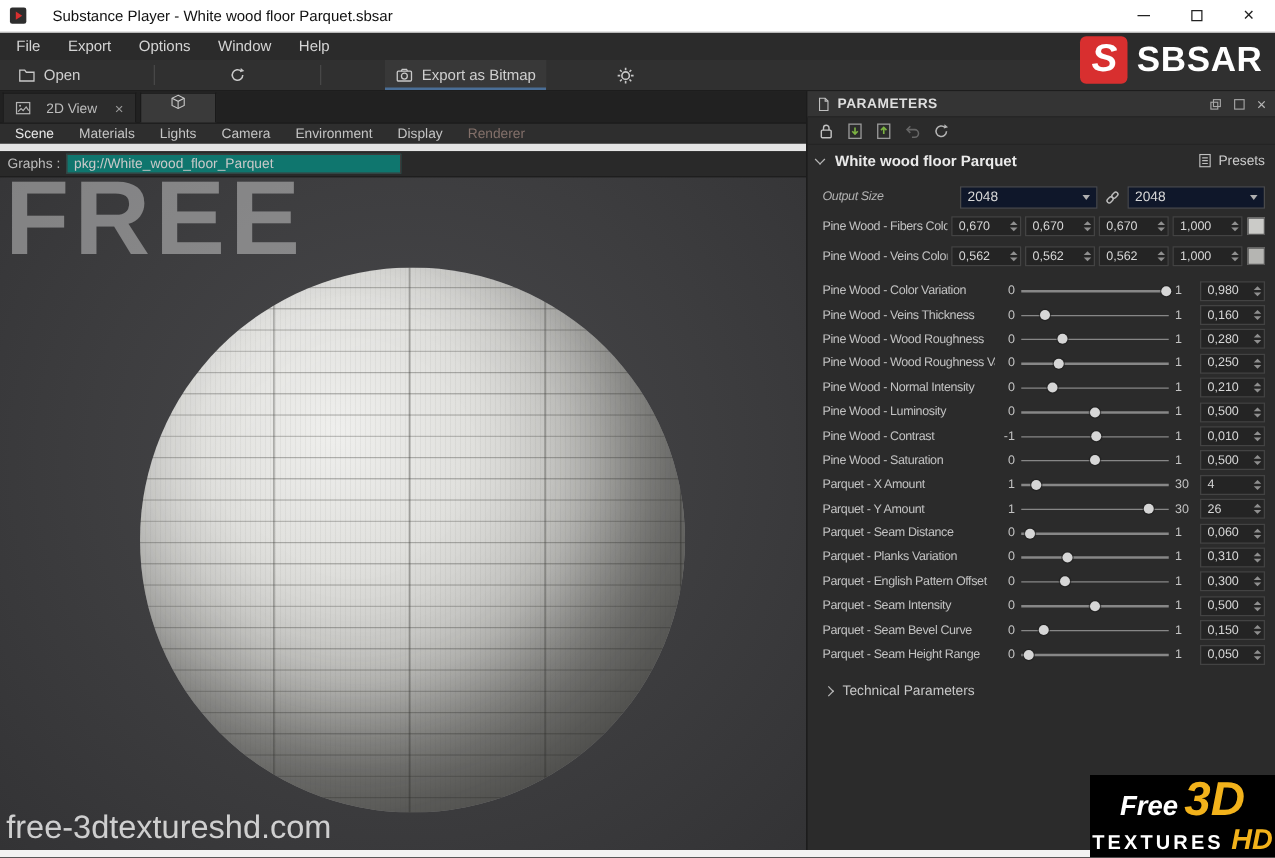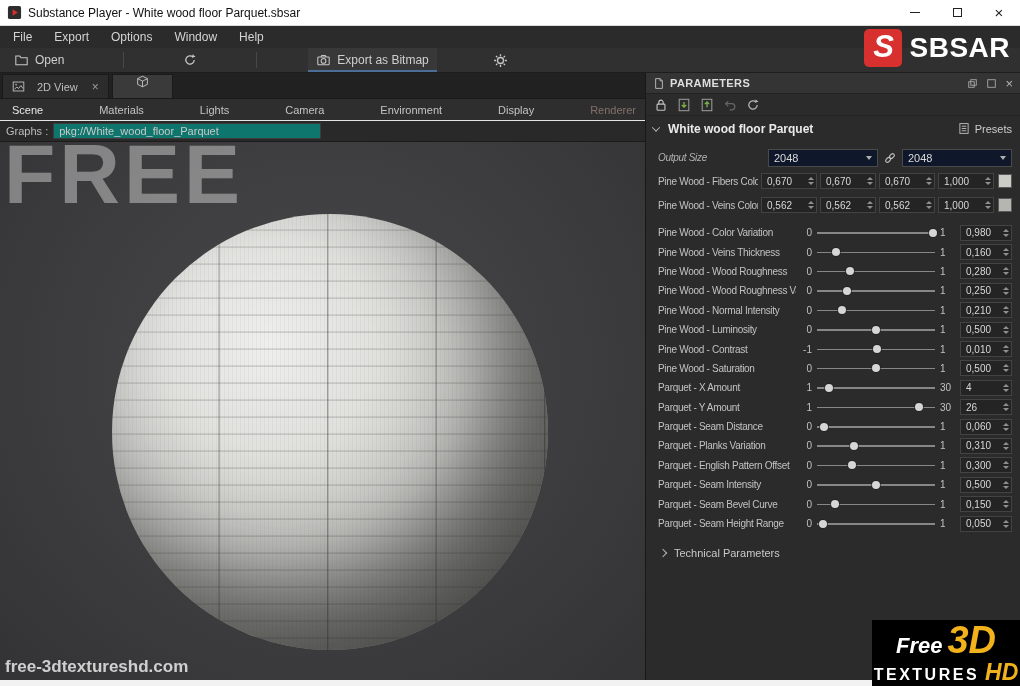--- a/index.html
+++ b/index.html
@@ -7,21 +7,21 @@
   .app {
     position:relative; width:1020px; height:686px; overflow:hidden;
     background:#2b2b2b; font-family:"Liberation Sans", sans-serif;
     -webkit-font-smoothing:antialiased;
   }
   svg { display:block; }
 
   
   .titlebar { position:absolute; top:0; left:0; right:0; height:26px; background:#ffffff;
     display:flex; align-items:center; padding-left:7px; border-bottom:1px solid #dcdcdc; z-index:10;}
-  .title-text { font-size:12px; color:#111; margin-left:6px; }
+  .title-text { font-size:12px; color:#111; margin-left:20px; }
   .win-controls { margin-left:auto; display:flex; height:100%; }
   .win-btn { width:42px; height:100%; display:flex; align-items:center; justify-content:center; color:#222; }
   .min-glyph { width:10px; height:1.5px; background:#222; }
   .max-glyph { width:9px; height:9px; border:1.3px solid #222; }
   .close-glyph { font-size:15px; line-height:1; color:#222; }
 
   
   .menubar { position:absolute; top:26px; left:0; right:0; height:22px; background:#2b2b2b;
     display:flex; align-items:center; padding-left:2px; }
   .menu-item { padding:0 11px; font-size:12px; color:#d4d4d4; }
@@ -45,21 +45,21 @@
   .tabrow { position:absolute; top:73px; left:0; width:645px; height:26px; background:#212121;
     display:flex; align-items:flex-end; padding-left:2px; border-bottom:1px solid #1a1a1a; }
   .vtab { height:24px; display:flex; align-items:center; gap:12px; padding:0 9px; font-size:11px;
     color:#bdbdbd; background:#2c2c2c; margin-right:3px; border:1px solid #1a1a1a; border-bottom:none; }
   .vtab.active { background:#3a3a3a; color:#e2e2e2;flex-direction:column; }
   .tab-x { font-size:12px; color:#9a9a9a; margin-left:2px; }
   .tab-ctl { display:flex; align-items:center; }
 
   
   .subtabs { position:absolute; top:99px; left:0; width:645px; height:22px; background:#2e2e2e;
-    display:flex; align-items:center; border-bottom:1px solid #e5e5e5; padding-left:2px;gap:36px; }
+    display:flex; align-items:center; border-bottom:6px solid #e5e5e5; padding-left:2px; }
   .subtab { padding:0 10px; font-size:11px; color:#c4c4c4; }
   .subtab.active { color:#e8e8e8; }
   .subtab.disabled { color:#83706a; }
 
   
   .graphsrow { position:absolute; top:121px; left:0; width:645px; height:21px; background:#292929;
     display:flex; align-items:center; border-bottom:1px solid #1b1b1b; padding-left:6px; }
   .graphs-label { font-size:11px; color:#bdbdbd; margin-right:5px; }
   .graphs-input { width:268px; height:16px; background:#0f766e; border:1px solid #3c3c3c;
     color:#c9c9c9; font-size:11px; padding:0 5px; display:flex; align-items:center; }
@@ -70,21 +70,21 @@
   .sphere { position:absolute; left:112px; top:72px; width:436px; height:436px; border-radius:50%;
     background-image:
       repeating-linear-gradient(90deg, rgba(70,70,66,0) 0px, rgba(70,70,66,0) 106px, rgba(62,62,58,0.45) 107px, rgba(70,70,66,0) 108.5px),
       repeating-linear-gradient(180deg, rgba(0,0,0,0) 0px, rgba(0,0,0,0) 15.3px, rgba(72,72,68,0.42) 15.9px, rgba(0,0,0,0) 17px),
       repeating-linear-gradient(90deg, rgba(105,105,98,0.07) 0px, rgba(105,105,98,0.07) 1px, rgba(0,0,0,0) 1px, rgba(0,0,0,0) 4px),
       radial-gradient(circle at 36% 30%, #efefed 0%, #e0e0dd 26%, #c6c6c3 50%, #a0a09d 72%, #6f6f6d 90%, #555553 100%);
     box-shadow: inset -45px -65px 95px rgba(25,25,23,0.55), inset 28px 32px 60px rgba(255,255,255,0.13);
   }
   .wm-free { position:absolute; top:-14px; left:4px; font-size:84px; font-weight:bold;
     letter-spacing:4px; line-height:1.1; color:rgba(225,225,225,0.45); }
-  .wm-site { position:absolute; bottom:3px; left:5px; font-size:17px; font-weight:bold;
+  .wm-site { position:absolute; bottom:3px; left:5px; font-size:26px; font-weight:normal;
     color:rgba(240,240,240,0.82); }
 
   
   .params { position:absolute; top:73px; left:645px; width:375px; height:607px; background:#2b2b2b;
     border-left:1px solid #181818; }
   .p-header { height:21px; background:#343434; display:flex; align-items:center; gap:5px;
     padding:0 7px; border-bottom:1px solid #222; }
   .p-title { font-size:11px; font-weight:bold; color:#dedede; letter-spacing:0.4px; }
   .p-header-right { margin-left:auto; display:flex; align-items:center; gap:8px; color:#aaa; }
   .p-x { font-size:13px; color:#b5b5b5; line-height:1; }

